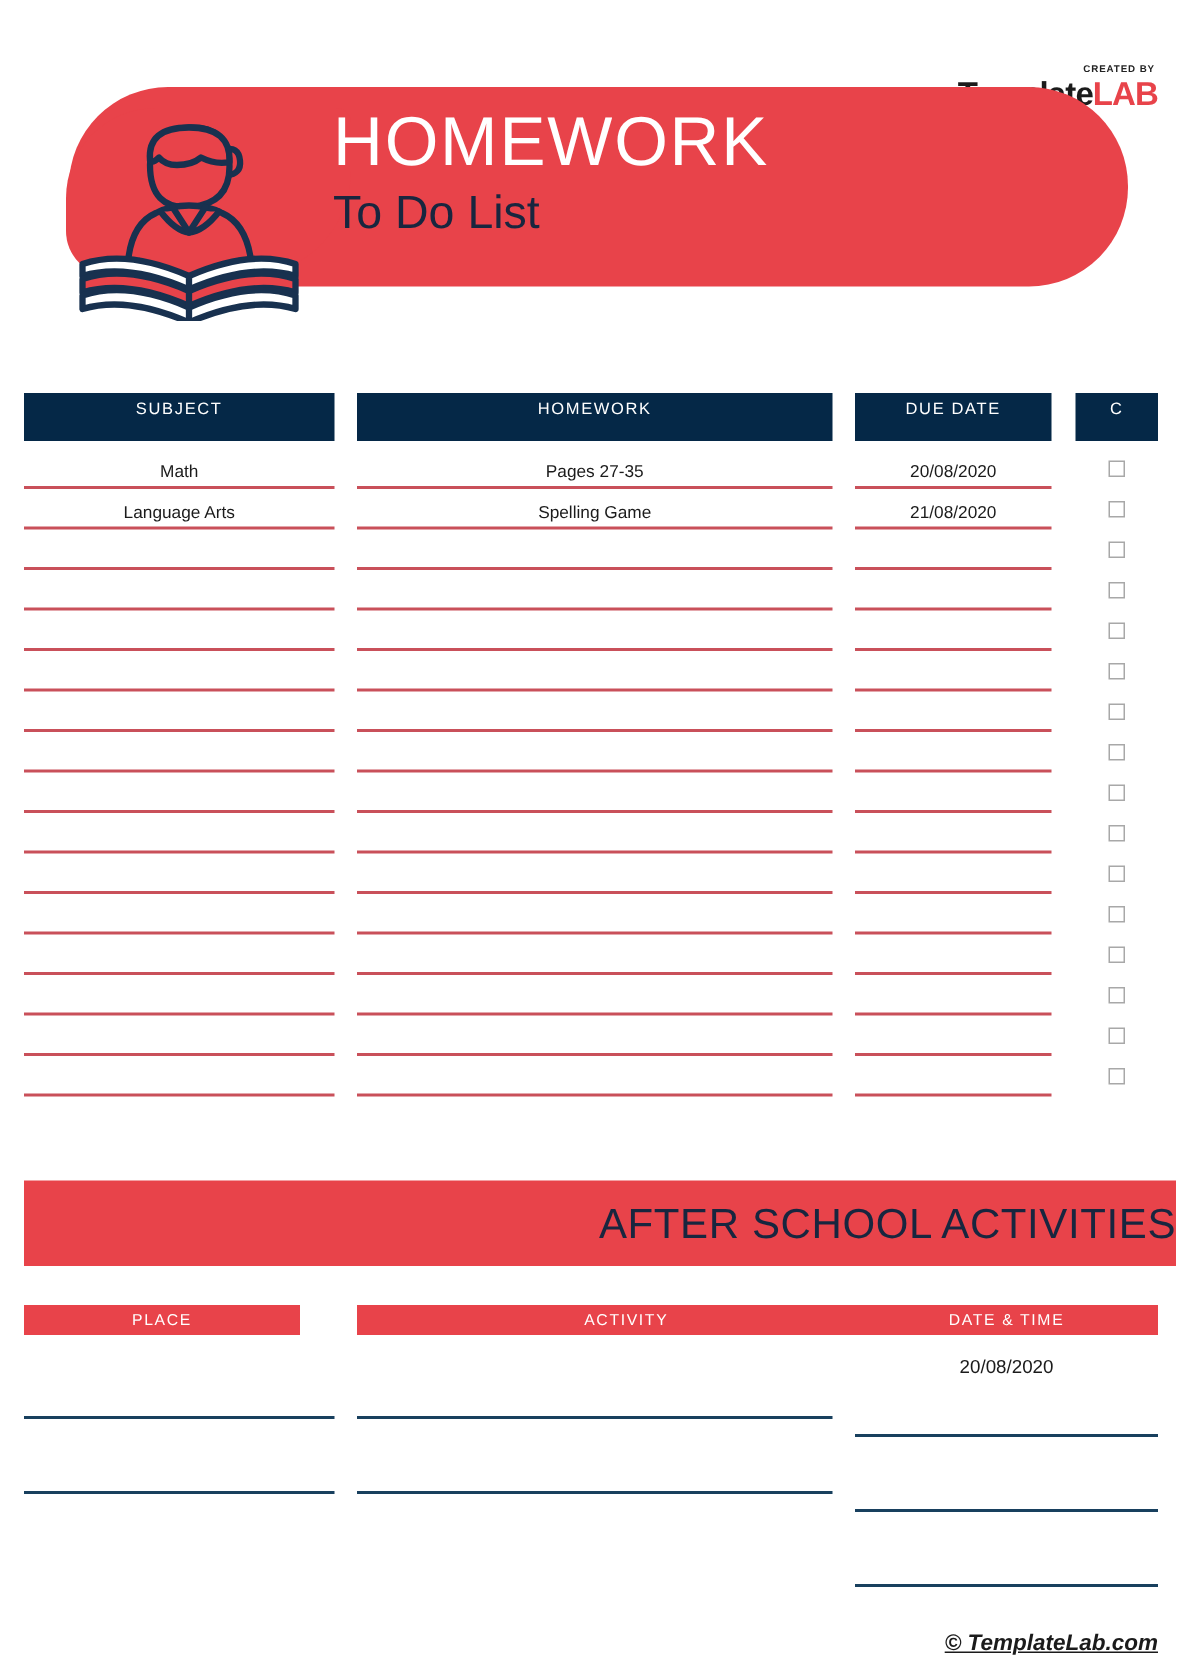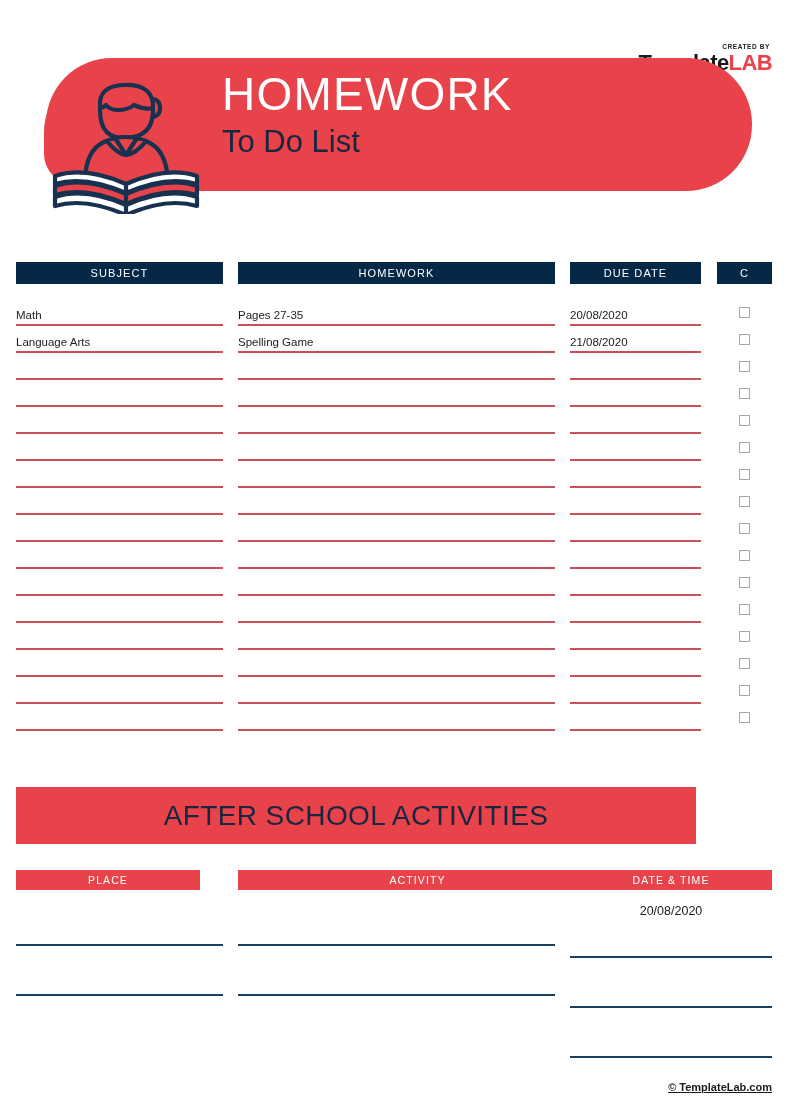--- a/index.html
+++ b/index.html
@@ -94,21 +94,21 @@
     height: 152px;
   }
 
   
   #main-table { position: absolute; left: 0; top: 0; width: 790px; }
 
   .hdr {
     position: absolute;
     background: #052847;
     color: #ffffff;
-    height: 22px;
+    height: 32px;
     line-height: 22px;
     text-align: center;
     font-size: 11px;
     letter-spacing: 1.1px;
     font-weight: 400;
   }
   #hdr-subject  { left: 16px;  top: 262px; width: 207px; }
   #hdr-homework { left: 238px; top: 262px; width: 317px; }
   #hdr-duedate  { left: 570px; top: 262px; width: 131px; }
   #hdr-check    { left: 717px; top: 262px; width: 55px; }
@@ -118,21 +118,21 @@
     position: relative;
     height: 27px;
     border-bottom: 2.2px solid #c9505a;
     box-sizing: border-box;
   }
   .row-text {
     position: absolute;
     left: 0;
     right: 0;
     bottom: 3px;
-    text-align: left;
+    text-align: center;
     font-size: 11.5px;
     color: #1b1b1b;
     font-weight: 400;
   }
   #col-subject  { left: 16px;  top: 299px; width: 207px; }
   #col-homework { left: 238px; top: 299px; width: 317px; }
   #col-duedate  { left: 570px; top: 299px; width: 131px; }
 
   #col-check {
     position: absolute;
@@ -152,26 +152,26 @@
     border: 1.4px solid #a8a8a8;
     background: #ffffff;
     box-sizing: border-box;
   }
 
   
   #activities-banner {
     position: absolute;
     left: 16px;
     top: 787px;
-    width: 680px;
+    width: 768px;
     height: 57px;
     background: #e8434a;
     display: flex;
     align-items: center;
-    justify-content: center;
+    justify-content: flex-end;
   }
   #activities-title {
     font-size: 28px;
     color: #18263f;
     font-weight: 400;
     letter-spacing: 0.4px;
   }
 
   .sub-hdr {
     position: absolute;
@@ -206,25 +206,26 @@
   .act-text.single { bottom: 12px; }
   .act-text.stacked { top: 6px; }
   #act-place    { left: 16px;  top: 896px; width: 207px; }
   #act-activity { left: 238px; top: 896px; width: 317px; }
   #act-datetime { left: 570px; top: 896px; width: 202px; }
 
   
   #footer {
     position: absolute;
     right: 18px;
-    bottom: 24px;
-    font-size: 11px;
+    bottom: 13px;
+    font-size: 15px;
     font-weight: bold;
     color: #1b1b1b;
     text-decoration: underline;
+    font-style: italic;
   }
 </style>
 </head>
 <body>
 
 <div id="logo">
   <span class="created">CREATED BY</span>
   <span class="wordmark"><span class="wm-dark">Template</span><span class="wm-red">LAB</span></span>
 </div>
 

